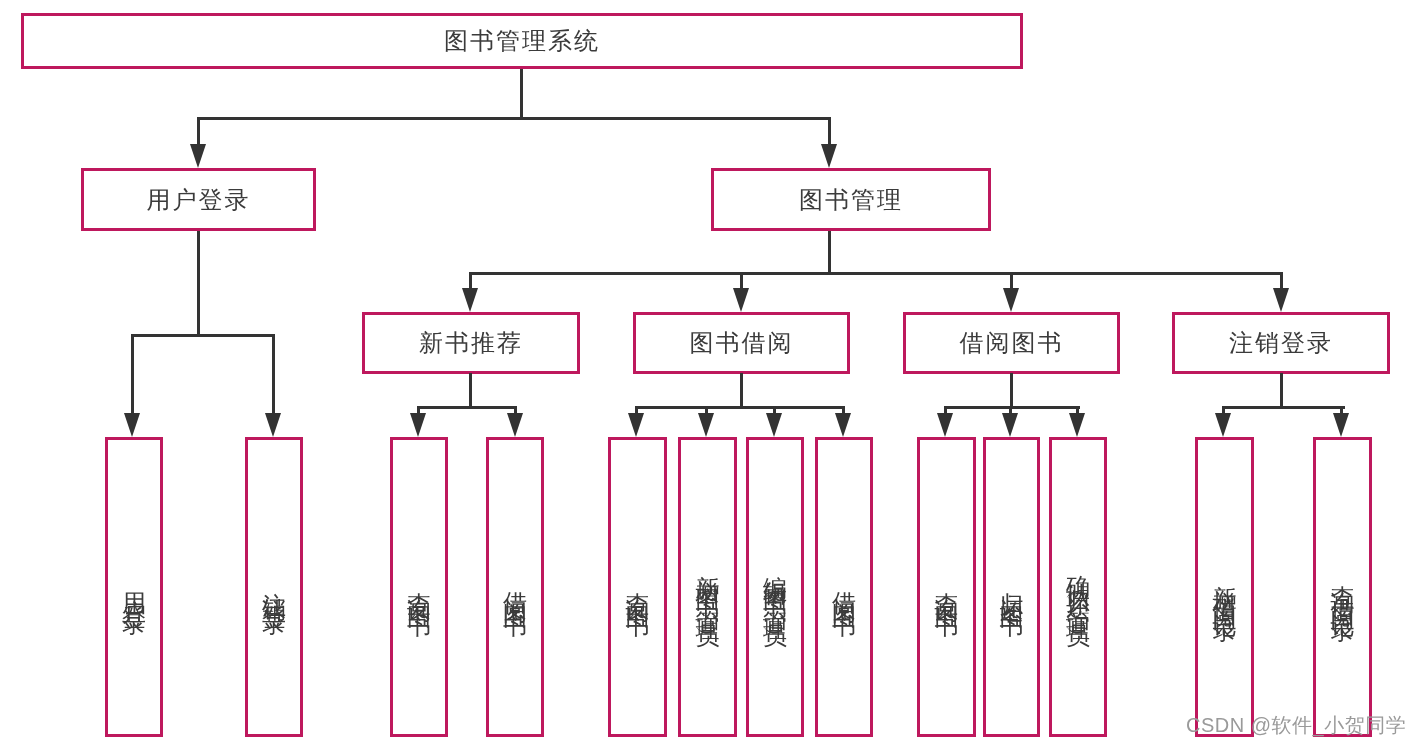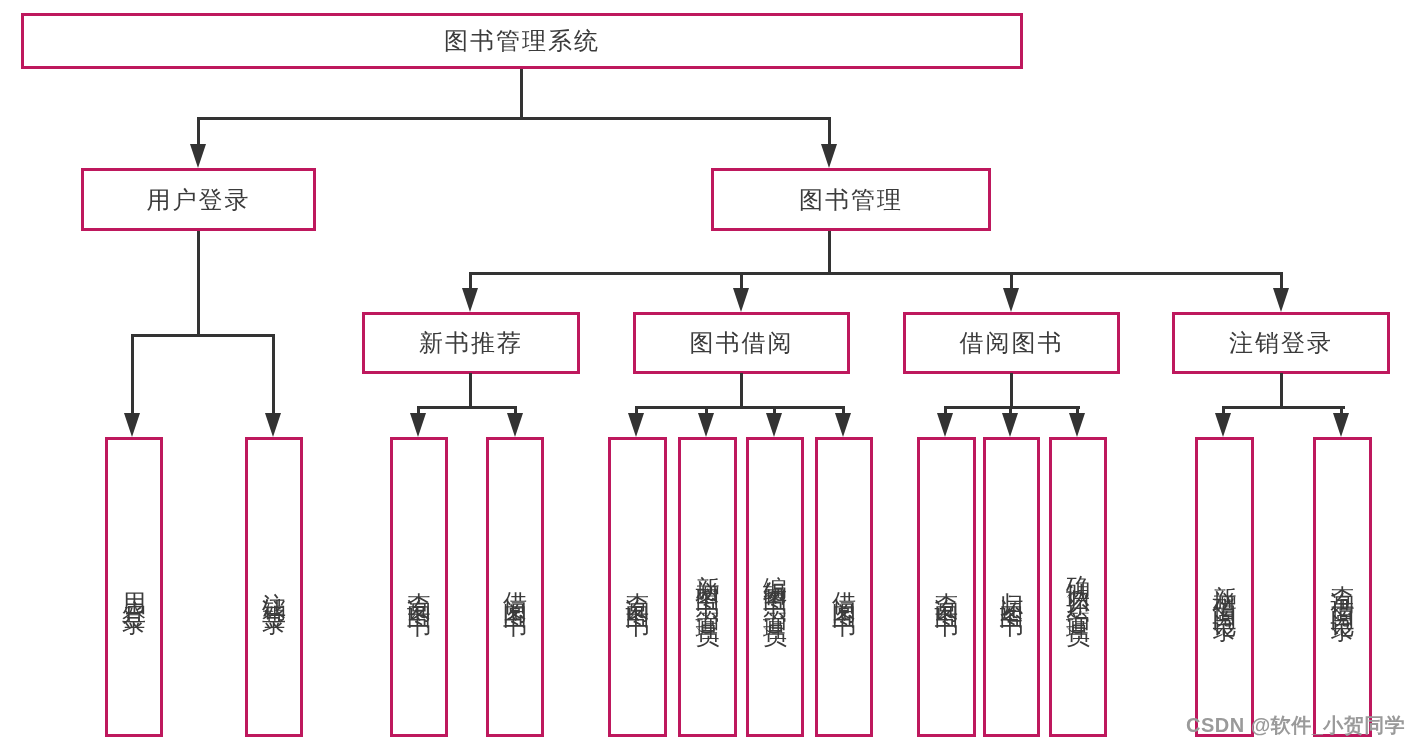--- a/index.html
+++ b/index.html
@@ -44,21 +44,20 @@
   }
   .watermark {
     position: absolute;
     left: 1186px;
     top: 712px;
     font-size: 20px;
     color: #9a9a9a;
     letter-spacing: 0.5px;
     z-index: 5;
     white-space: nowrap;
-    font-weight: bold;
   }
 </style>
 </head>
 <body>
 
 <div class="stage">
 
   <div class="box" style="left:21px; top:13px; width:1002px; height:56px;">
     <span class="hlabel">图书管理系统</span>
   </div>

